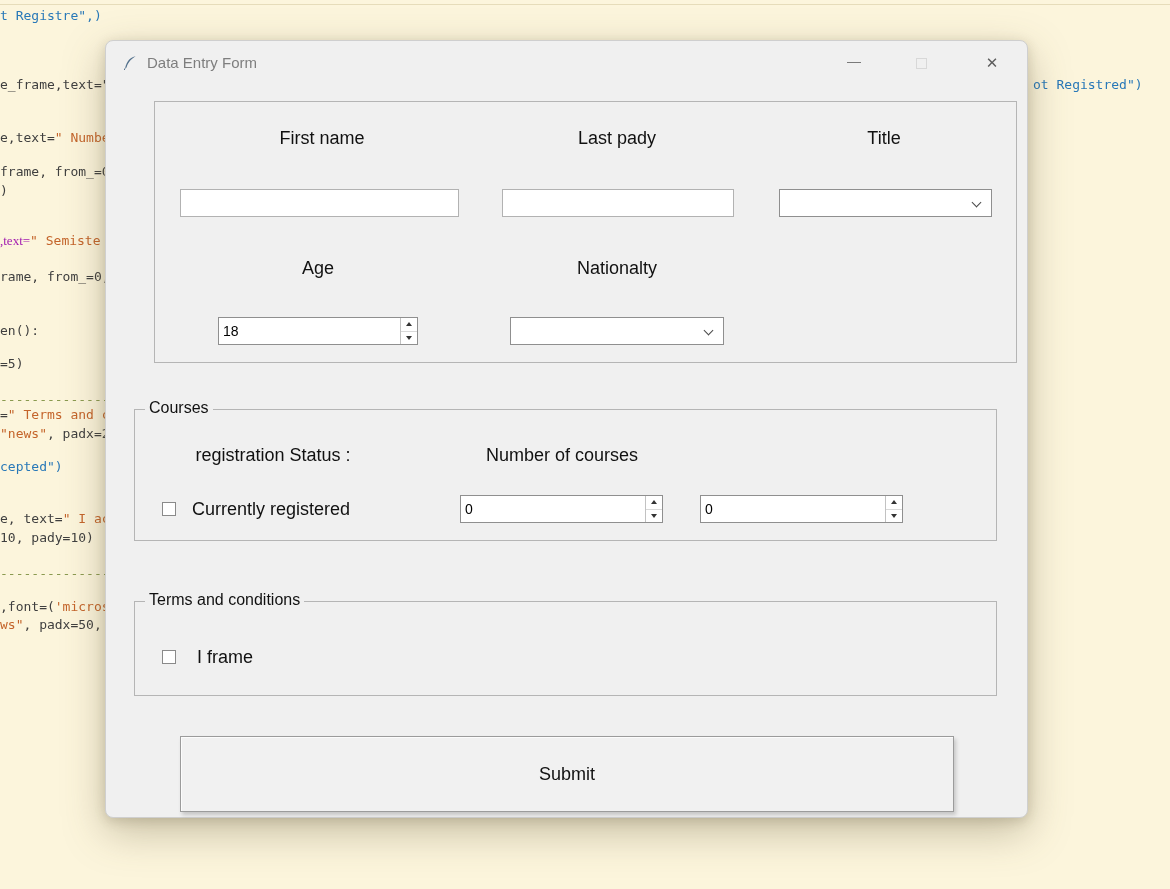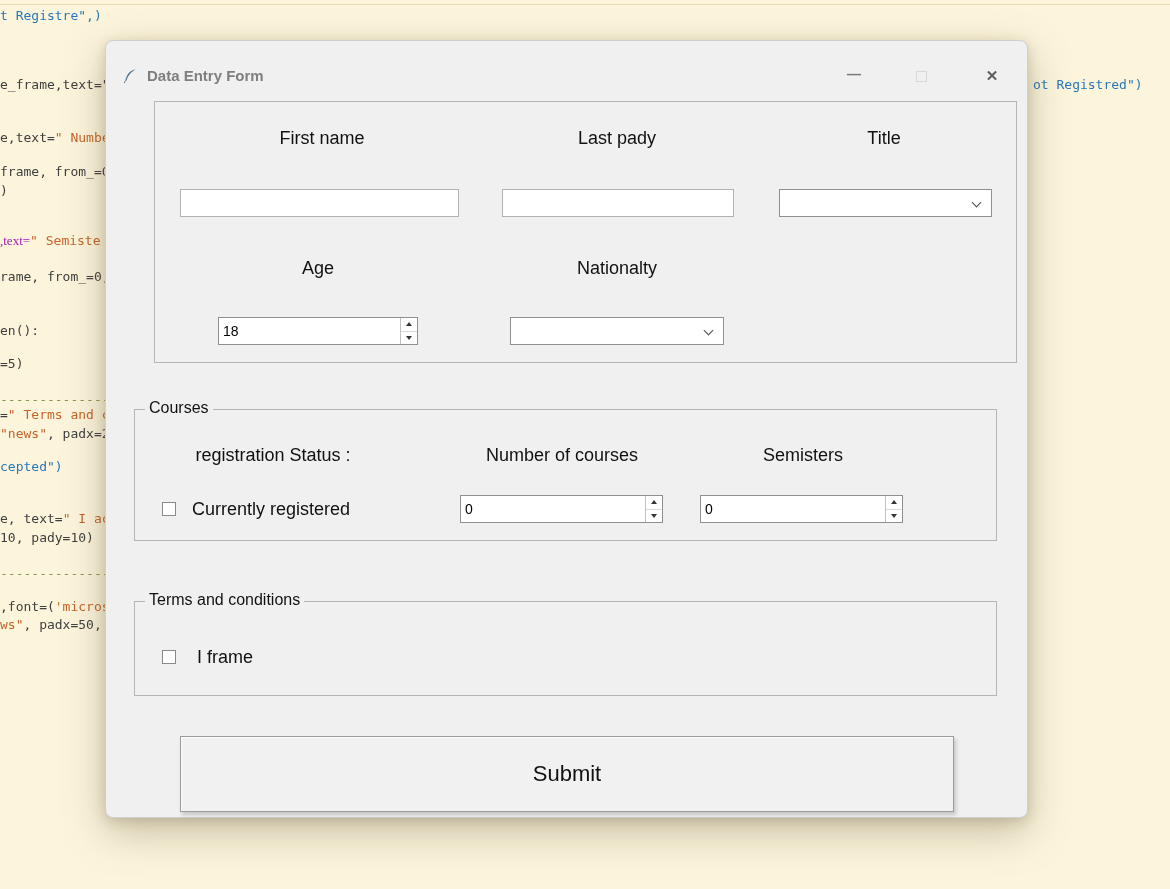--- a/index.html
+++ b/index.html
@@ -10,21 +10,21 @@
   
   .code-layer { position:absolute; top:0; left:0; right:0; bottom:0; font-family:"DejaVu Sans Mono", monospace; font-size:13px; }
   #code-right { left:1033px; }
   .code-line { position:absolute; left:0; white-space:pre; }
   .top-hairline { position:absolute; left:0; top:4px; width:100%; height:1px; background:rgba(205,190,145,.45); }
 
   
   #window { position:absolute; left:105px; top:40px; width:923px; height:778px; background:#f0f0f0;
             border:1px solid #cfcfcf; border-radius:8px;
             box-shadow:0 14px 42px rgba(100,90,60,.35), 0 3px 12px rgba(100,90,60,.22); }
-  #titlebar { position:absolute; left:0; top:13px; width:100%; height:44px; border-radius:8px 8px 0 0;font-weight:bold; }
+  #titlebar { position:absolute; left:0; top:0; width:100%; height:44px; border-radius:8px 8px 0 0; }
   #win-icon { position:absolute; left:16px; top:14px; width:16px; height:16px; }
   #win-title { position:absolute; left:41px; top:13px; font-size:15px; color:#7e7e7e; }
   .cap-btn { position:absolute; top:7px; width:30px; height:30px; display:flex; align-items:center; justify-content:center; cursor:default; }
   #btn-min { left:733px; }
   #btn-max { left:800px; }
   #btn-close { left:871px; }
   .min-glyph { color:#7a7a7a; font-size:14px; margin-top:-4px; }
   .max-glyph { width:11px; height:11px; border:1px solid #d8d8d8; }
   .close-glyph { color:#5d5d5d; font-size:15px; }
 
@@ -53,21 +53,21 @@
   .spin-btn.up { border-bottom:1px solid #d9d9d9; }
   .tri-up { width:0; height:0; border-left:3.5px solid transparent; border-right:3.5px solid transparent; border-bottom:4.5px solid #333; }
   .tri-down { width:0; height:0; border-left:3.5px solid transparent; border-right:3.5px solid transparent; border-top:4.5px solid #333; }
 
   .checkbox { position:absolute; width:14px; height:14px; background:#fff; border:1px solid #8a8a8a; }
   .chk-label { position:absolute; font-size:18px; color:#111; }
   .col-label { position:absolute; width:240px; text-align:center; font-size:18px; color:#111; }
 
   #submit-btn { position:absolute; left:74px; top:695px; width:774px; height:76px;
                 background:#f1f1f1; border:1px solid #9b9b9b; font-family:"Liberation Sans",sans-serif;
-                font-size:22px; color:#111; box-shadow:inset 1px 1px 0 #fcfcfc, 2px 3px 4px rgba(0,0,0,.18); }
+                font-size:18px; color:#111; box-shadow:inset 1px 1px 0 #fcfcfc, 2px 3px 4px rgba(0,0,0,.18); }
 </style>
 </head>
 <body>
 
 <div id="page">
 
   <div class="code-layer" id="code-left">
       <div class="code-line" style="top: 8px;"><span style="color: rgb(40, 120, 184);">t Registre",)</span></div>
       <div class="code-line" style="top: 77px;"><span style="color: rgb(63, 63, 63);">e_frame,text="</span></div>
       <div class="code-line" style="top: 130px;"><span style="color: rgb(63, 63, 63);">e,text=</span><span style="color: rgb(196, 100, 42);">" Number</span></div>
@@ -143,21 +143,20 @@
         <span class="val"></span>
         <span class="chev"></span>
       </div>
     </div>
 
     <div class="tk-frame" id="courses-frame">
       <div class="legend">Courses</div>
 
       <div class="col-label" style="left:18px; top:35px;">registration Status :</div>
       <div class="col-label" style="left:307px; top:35px;">Number of courses</div>
-      <div class="col-label" style="left:548px; top:35px;">Semisters</div>
 
       <div class="checkbox" style="left:27px; top:92px;"></div>
       <div class="chk-label" style="left:57px; top:89px;">Currently registered</div>
 
       <div class="spin" style="left:325px; top:85px; width:203px;">
         <input value="0" style="">
         <div class="spin-btns">
           <div class="spin-btn up">
               <span class="tri-up"></span>
             </div>

